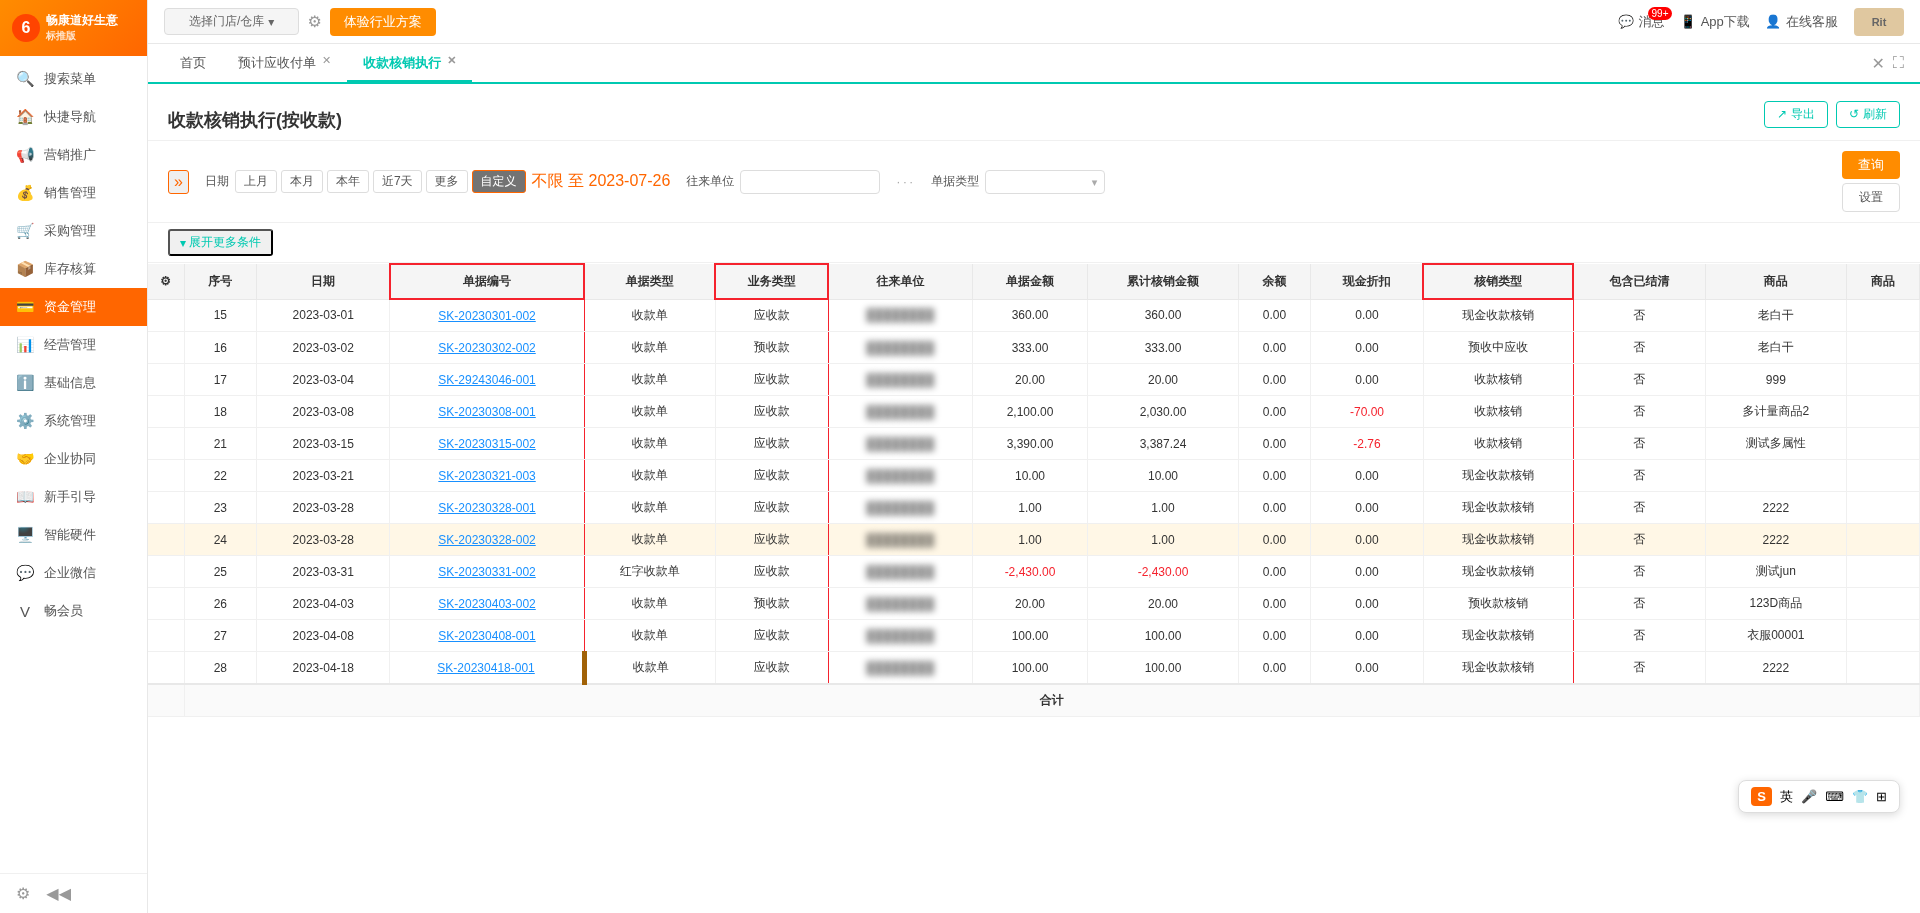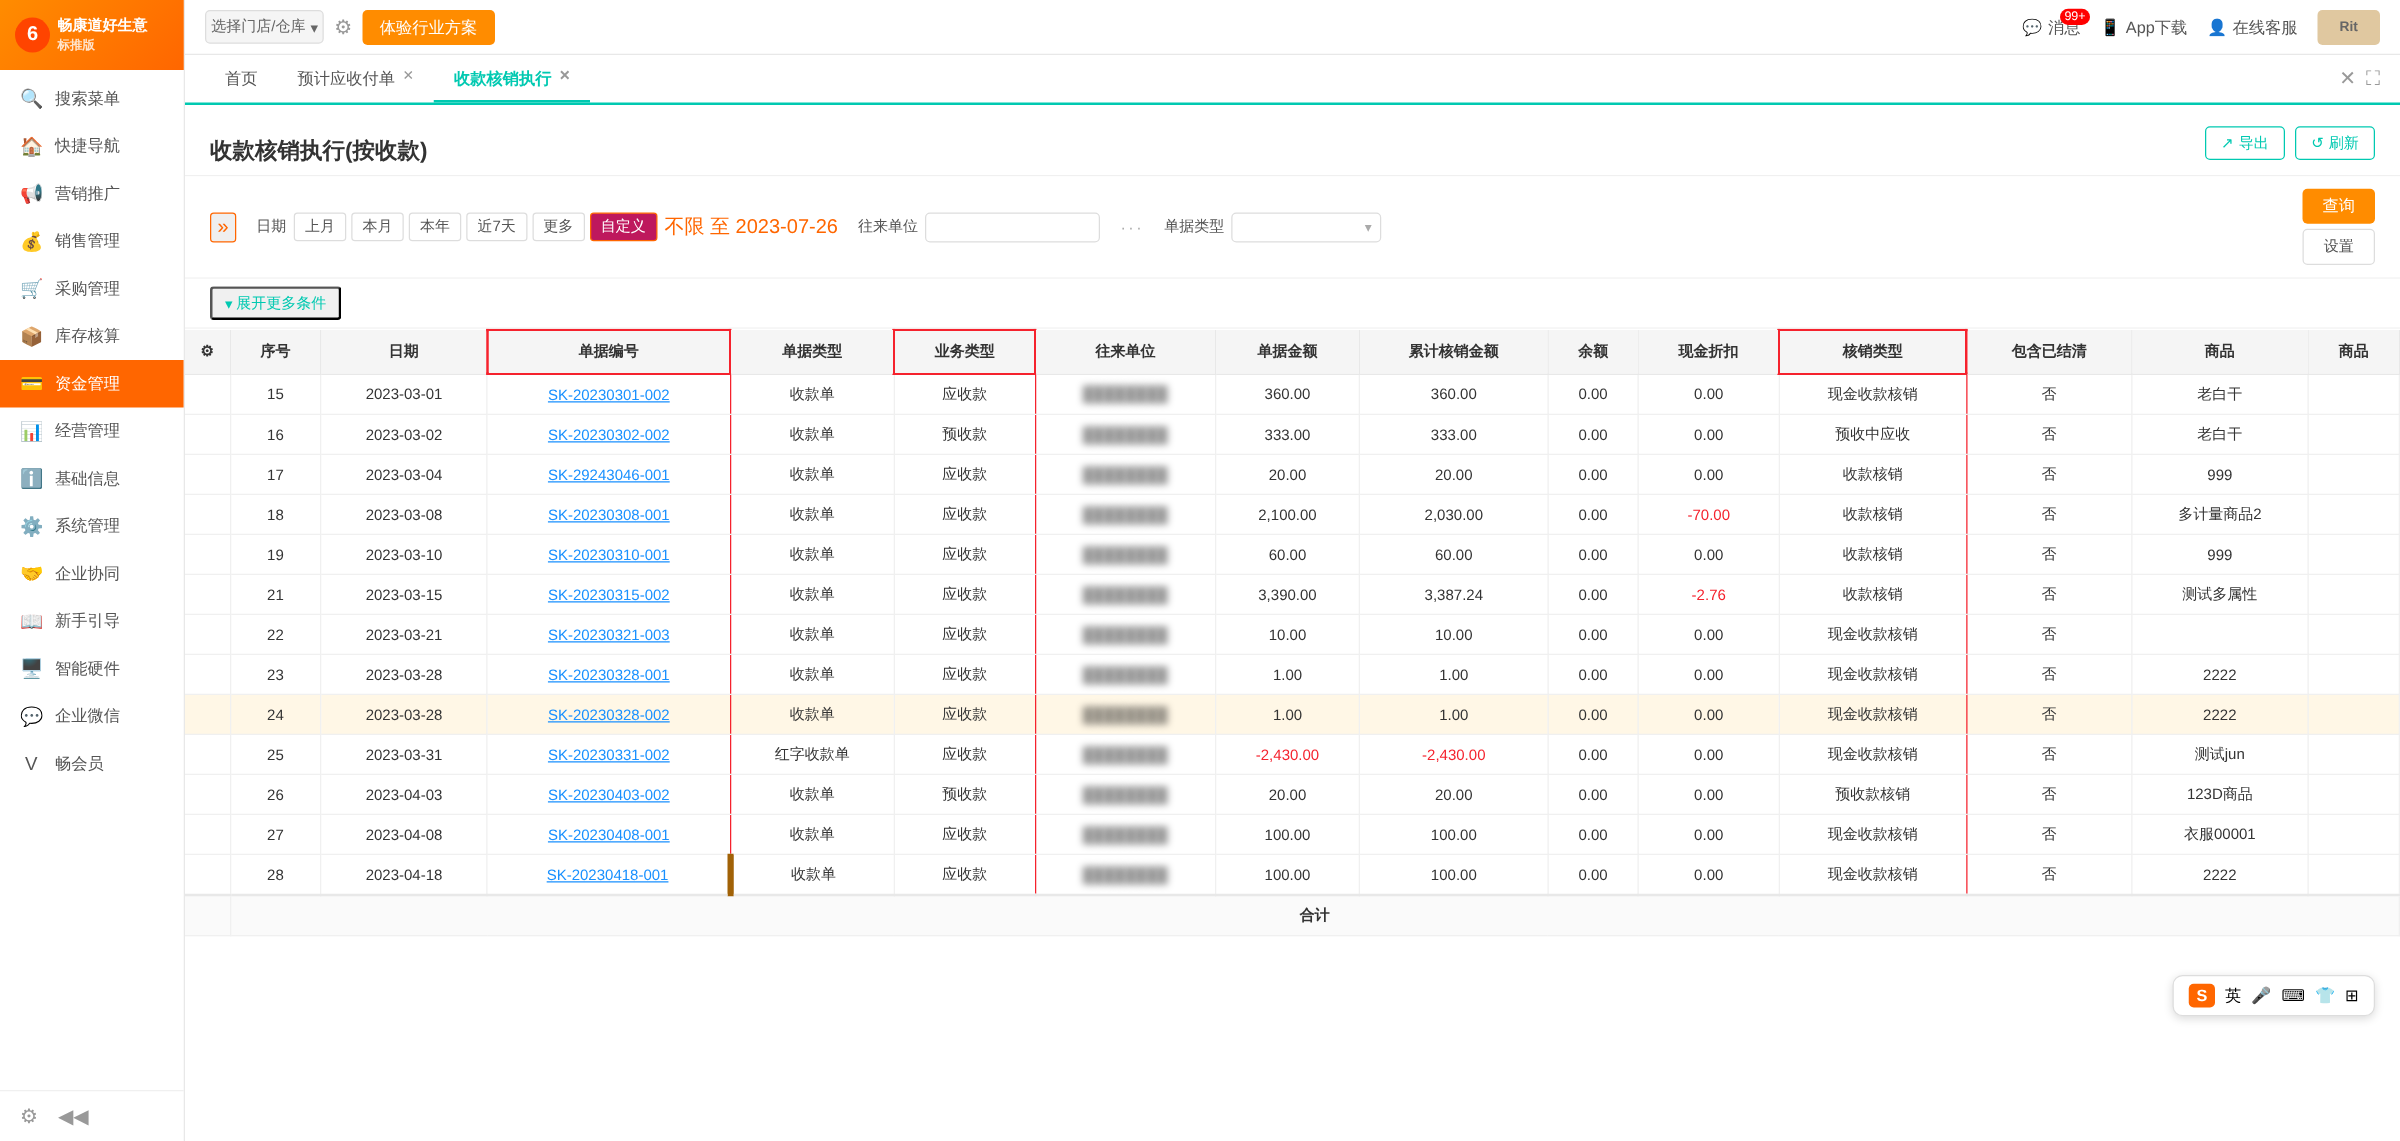--- a/index.html
+++ b/index.html
@@ -57,21 +57,21 @@
     .topbar {
       background: #fff;
       border-bottom: 1px solid #e8e8e8;
       padding: 0 16px;
       height: 44px;
       display: flex; align-items: center; gap: 12px;
     }
     .topbar-left { display: flex; align-items: center; gap: 8px; flex: 1; }
     .topbar-selector {
       background: #f5f5f5; border: 1px solid #ddd; border-radius: 4px;
-      padding: 4px 4px; font-size: 12px; color: #666; display: flex; align-items: center; gap: 4px;
+      padding: 4px 24px; font-size: 12px; color: #666; display: flex; align-items: center; gap: 4px;
     }
     .topbar-gear { color: #999; cursor: pointer; font-size: 16px; }
     .topbar-btn-orange {
       background: #ff8c00; color: white; border: none; border-radius: 4px;
       padding: 5px 14px; font-size: 13px; cursor: pointer;
     }
     .topbar-right { display: flex; align-items: center; gap: 16px; }
     .topbar-right .msg { position: relative; cursor: pointer; color: #555; font-size: 13px; display: flex; align-items: center; gap: 4px; }
     .badge { background: red; color: white; font-size: 10px; border-radius: 10px; padding: 1px 4px; position: absolute; top: -6px; right: -8px; }
     .topbar-right .item { color: #555; font-size: 13px; cursor: pointer; display: flex; align-items: center; gap: 4px; }
@@ -332,21 +332,21 @@
     <button class="filter-toggle">»</button>
 
     <div class="filter-group">
       <span class="filter-label">日期</span>
       <div class="filter-date-btns">
         <button class="date-btn">上月</button>
         <button class="date-btn">本月</button>
         <button class="date-btn">本年</button>
         <button class="date-btn">近7天</button>
         <button class="date-btn">更多</button>
-        <button class="date-btn active" style="background:#be185d;color:white;border-color:#ff6600;">自定义</button>
+        <button class="date-btn active" style="background:#737373;color:white;border-color:#ff6600;">自定义</button>
       </div>
       <span class="date-range">不限 至 2023-07-26</span>
     </div>
 
     <div class="filter-group">
       <span class="filter-label">往来单位</span>
       <input class="filter-input" type="text" style="width: 140px;" placeholder="">
     </div>
 
     <span class="filter-dots">···</span>
@@ -458,37 +458,20 @@
     <td class="">2,030.00</td>
     <td>0.00</td>
     <td class="td-red">-70.00</td>
     <td style="border-left:1px solid #f5222d;border-right:1px solid #f5222d;">收款核销</td>
     <td>否</td>
     <td>多计量商品2</td>
     <td></td>
   </tr>
           <tr>
     <td></td>
-    <td>19</td>
-    <td>2023-03-10</td>
-    <td style="border-left:1px solid #f5222d;border-right:1px solid #f5222d;"><a class="td-link" href="#">SK-20230310-001</a></td>
-    <td>收款单</td>
-    <td style="border-left:1px solid #f5222d;border-right:1px solid #f5222d;">应收款</td>
-    <td style="color:transparent;text-shadow:0 0 6px rgba(0,0,0,0.4);user-select:none;">████████</td>
-    <td class="">60.00</td>
-    <td class="">60.00</td>
-    <td>0.00</td>
-    <td class="">0.00</td>
-    <td style="border-left:1px solid #f5222d;border-right:1px solid #f5222d;">收款核销</td>
-    <td>否</td>
-    <td>999</td>
-    <td></td>
-  </tr>
-          <tr>
-    <td></td>
     <td>21</td>
     <td>2023-03-15</td>
     <td style="border-left:1px solid #f5222d;border-right:1px solid #f5222d;"><a class="td-link" href="#">SK-20230315-002</a></td>
     <td>收款单</td>
     <td style="border-left:1px solid #f5222d;border-right:1px solid #f5222d;">应收款</td>
     <td style="color:transparent;text-shadow:0 0 6px rgba(0,0,0,0.4);user-select:none;">████████</td>
     <td class="">3,390.00</td>
     <td class="">3,387.24</td>
     <td>0.00</td>
     <td class="td-red">-2.76</td>

